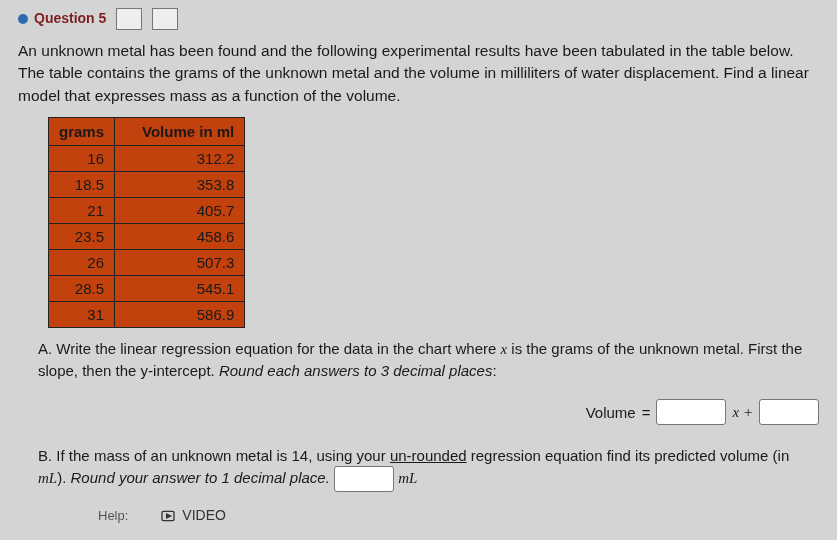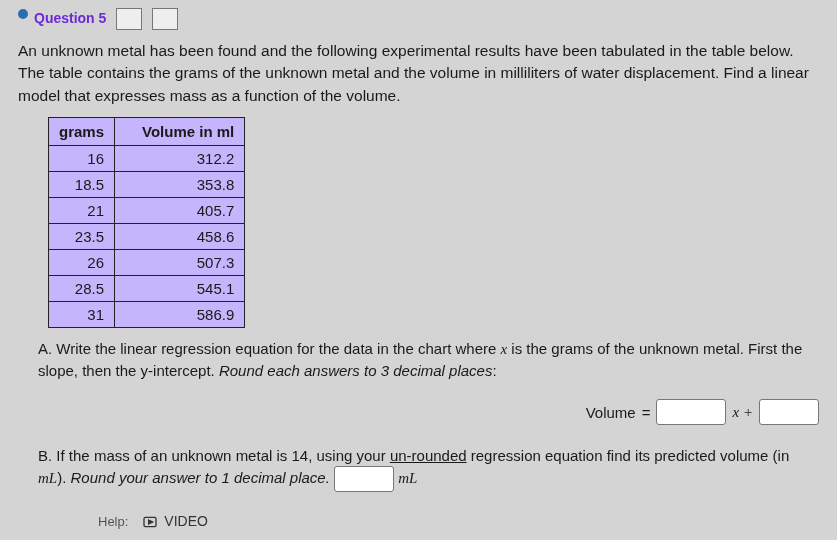--- a/index.html
+++ b/index.html
@@ -15,46 +15,46 @@
       line-height: 1.4;
     }
     .top-row {
       display: flex;
       align-items: center;
       gap: 10px;
       margin-bottom: 10px;
     }
     .question-tag {
       display: flex;
-      align-items: flex-start;
+      align-items: center;
       gap: 6px;
       font-weight: bold;
       font-size: 14px;
-      color: #6d28d9;
+      color: #7f1d1d;
     }
     .question-tag .dot {
       width: 10px; height: 10px;
       border-radius: 50%;
       background: #2b6db0;
       display: inline-block;
     }
     .mini-box {
       width: 26px; height: 22px;
       border: 1px solid #777;
       background: #eee;
     }
     .prompt-text {
       margin: 6px 0 10px 0;
       font-size: 15.5px;
       line-height: 1.45;
     }
     table.data-table {
       border-collapse: collapse;
       margin: 0 0 8px 30px;
-      background: #c4b5fd;
+      background: #c2410c;
     }
     table.data-table th, table.data-table td {
       border: 1.5px solid #222;
       padding: 2px 10px;
       text-align: right;
       font-size: 15px;
       min-width: 60px;
     }
     table.data-table th {
       font-weight: bold;
@@ -85,24 +85,24 @@
       border-radius: 3px;
       padding: 2px 4px;
       font-size: 14px;
     }
     .ans-input.sm { width: 60px; }
     .inline-input {
       display: inline-block;
       vertical-align: middle;
     }
     .footer-links {
-      margin: 20px 0 0 80px;
+      margin: 14px 0 0 80px;
       display: flex;
       align-items: center;
-      gap: 14px;
+      gap: 32px;
       font-size: 14px;
     }
     .footer-links .link {
       display: inline-flex;
       align-items: center;
       gap: 6px;
       color: #333;
     }
     .footer-links svg { width: 16px; height: 16px; }
     .hidden-cut { opacity: .7; font-size: 13px;}

